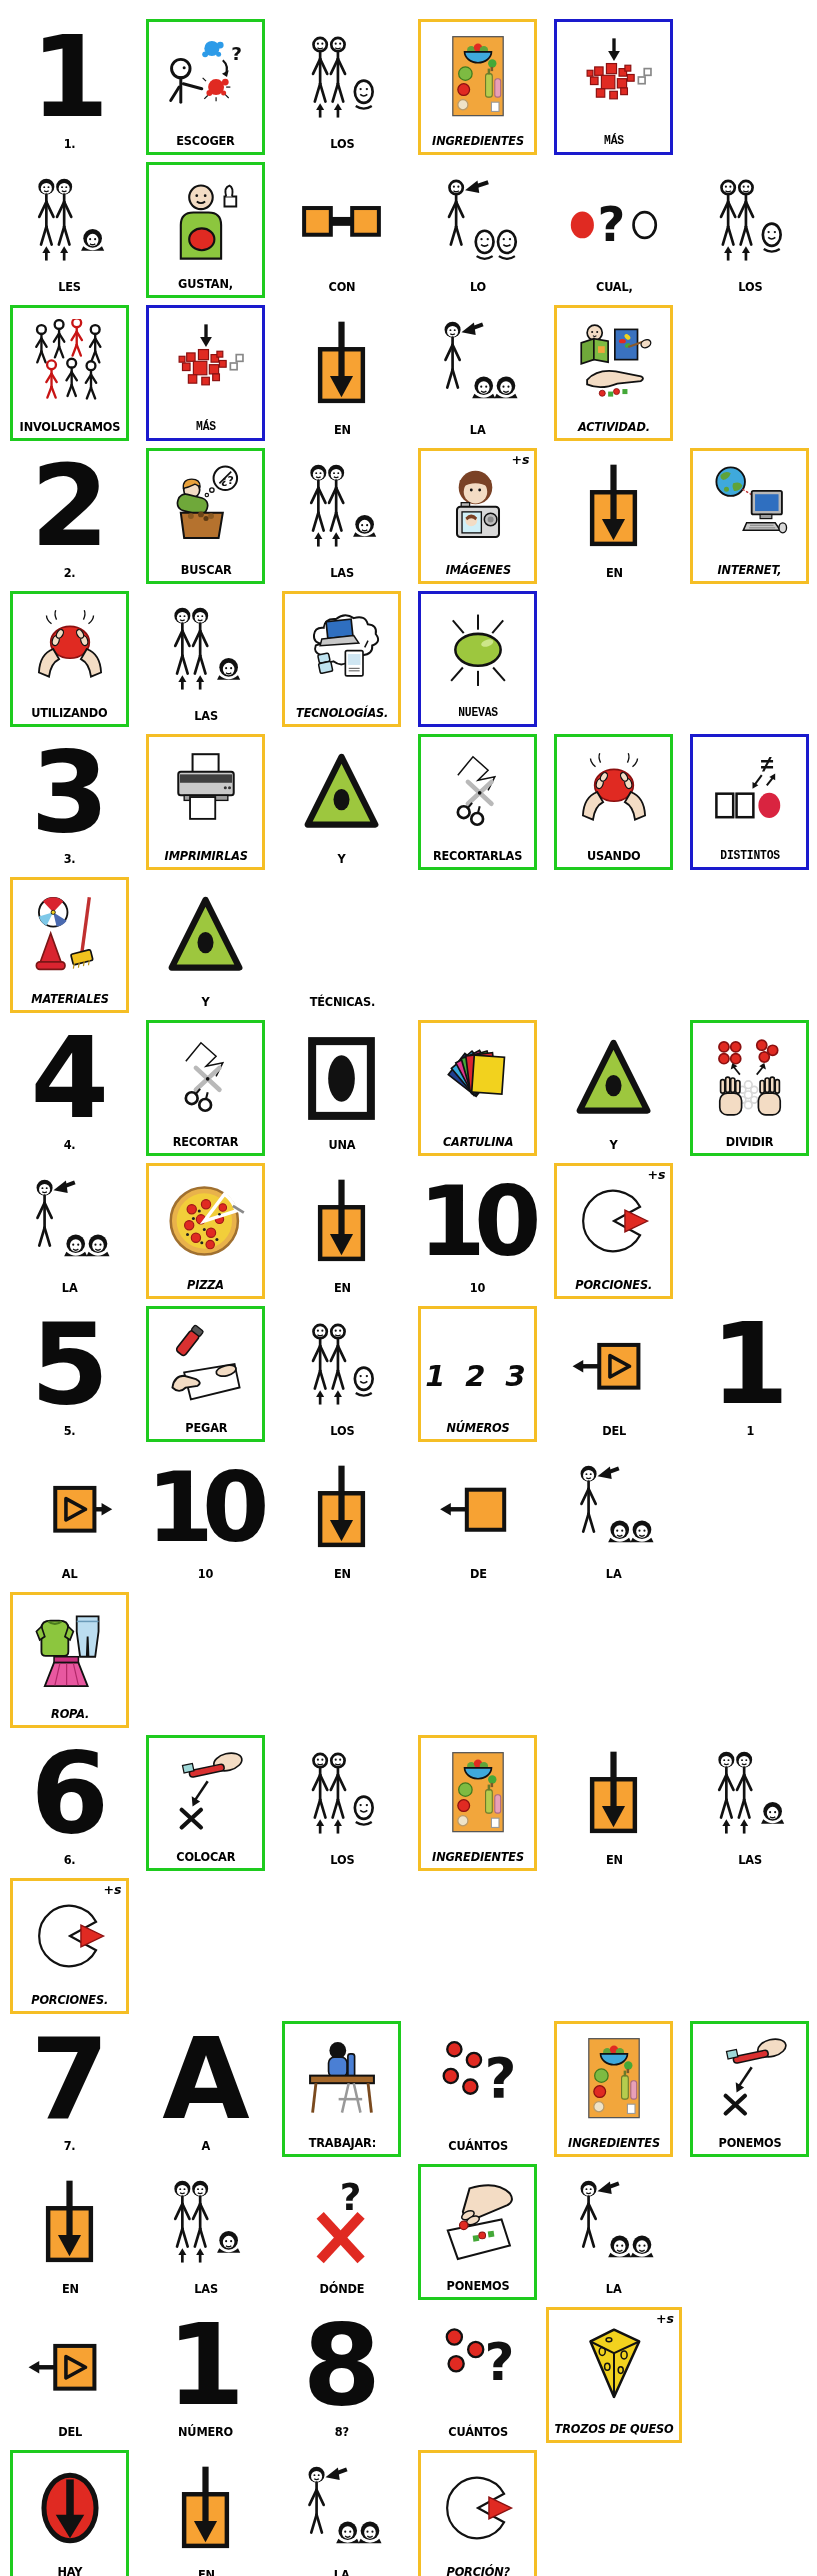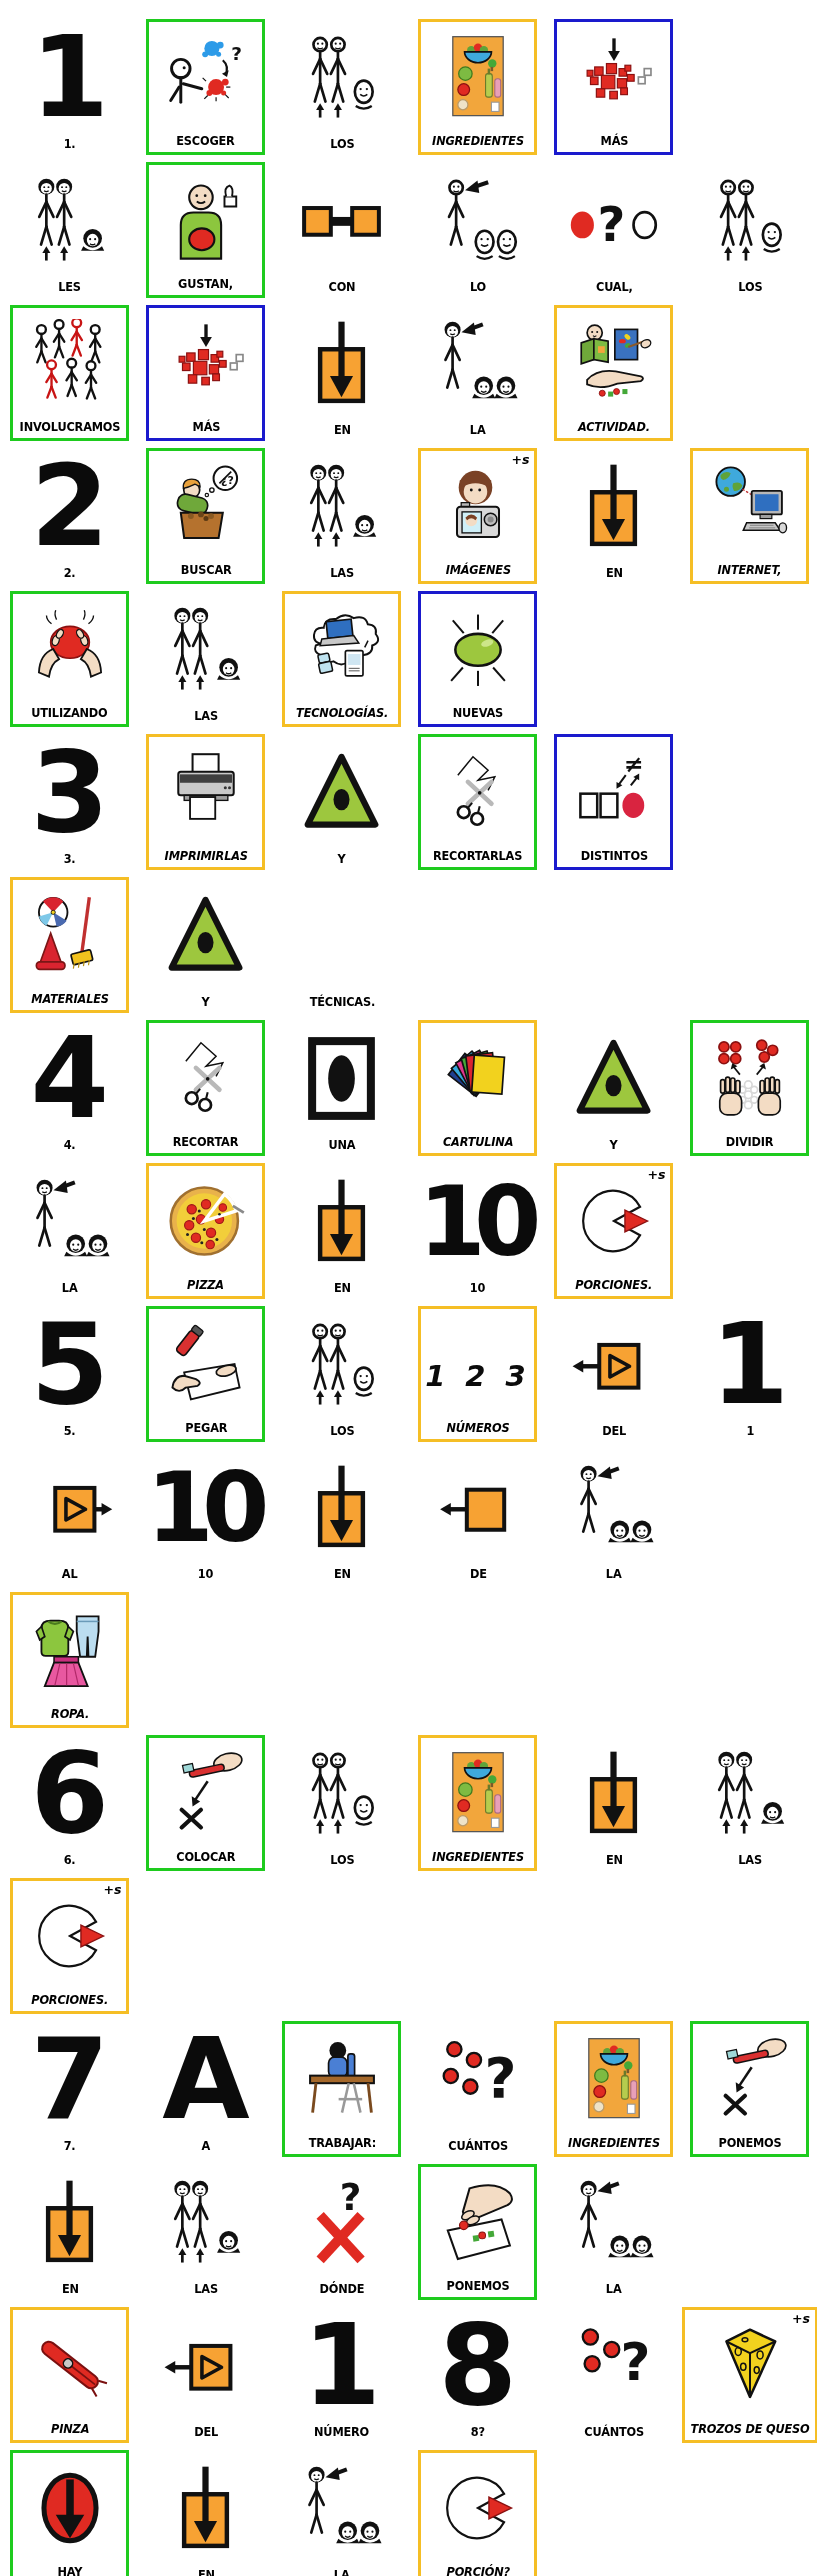--- a/index.html
+++ b/index.html
@@ -9,21 +9,21 @@
   html,body{margin:0;padding:0;background:#ffffff;}
   body{width:817px;font-family:"DejaVu Sans",sans-serif;}
   #grid{padding:11.7px 1.9px 3.9px 1.9px;}
   .row{display:flex;height:143px;}
   .slot{flex:0 0 136px;display:flex;align-items:flex-end;justify-content:center;}
   .cell{position:relative;width:119px;height:136px;box-sizing:border-box;
         display:flex;flex-direction:column;align-items:center;background:#fff;}
   .cell.wide{width:136px;}
   .cell.b-green{border:3.9px solid var(--green);}
   .cell.b-yellow{border:3.9px solid var(--yellow);font-style:italic;}
-  .cell.b-blue{border:3.9px solid var(--blue);}
+  .cell.b-blue{border:3.9px solid var(--blue);font-family:Liberation Mono, monospace;}
   .picto{flex:1 1 auto;width:100%;display:flex;align-items:center;justify-content:center;}
   .picto svg{width:89px;height:95px;}
   .cell.b-green .picto svg,.cell.b-yellow .picto svg,.cell.b-blue .picto svg{width:84px;height:88px;}
   .label{height:18.5px;line-height:16.5px;font-weight:700;font-size:12.6px;color:#000;
          white-space:nowrap;transform:scaleX(.9);letter-spacing:-0.2px;}
   .bignum{font-weight:800;font-size:113px;line-height:.9;color:#0b0b0b;}
   .bignum.multi{font-size:97px;letter-spacing:-11.7px;margin-right:7.8px;}
   .bignum.small{font-size:29px;letter-spacing:4.9px;line-height:1;margin-top:25px;}
   .plus{position:absolute;top:1px;right:4.9px;font-weight:700;font-size:12.6px;color:#000;}
 </style>
@@ -791,20 +791,40 @@
               <circle cx="33" cy="74" r="7" fill="#fff" stroke="#111" stroke-width="3.2"></circle>
               <circle cx="49" cy="82" r="7" fill="#fff" stroke="#111" stroke-width="3.2"></circle>
               <line x1="38" y1="69" x2="43" y2="63" stroke="#111" stroke-width="2.4"></line>
               <line x1="50" y1="75" x2="52" y2="67" stroke="#111" stroke-width="2.4"></line>
             </svg>
           </div>
           <div class="label">RECORTARLAS</div>
         </div>
       </div>
       <div class="slot">
+        <div class="cell b-green">
+          <div class="picto">
+            <svg viewBox="0 0 100 100">
+              <path d="M28,20 q-6,-5 -6,-10" stroke="#111" stroke-width="1.6" fill="none"></path>
+              <path d="M34,15 q-3,-6 -1,-11" stroke="#111" stroke-width="1.6" fill="none"></path>
+              <path d="M72,20 q6,-5 6,-10" stroke="#111" stroke-width="1.6" fill="none"></path>
+              <path d="M66,15 q3,-6 1,-11" stroke="#111" stroke-width="1.6" fill="none"></path>
+              <ellipse cx="50" cy="42" rx="23" ry="19" fill="#e02a22" stroke="#8a1010" stroke-width="2"></ellipse>
+              <path d="M30,50 q-16,6 -17,28 l12,5 q2,-16 12,-21 z" fill="#f3dcc4" stroke="#111" stroke-width="2.2"></path>
+              <path d="M70,50 q16,6 17,28 l-12,5 q-2,-16 -12,-21 z" fill="#f3dcc4" stroke="#111" stroke-width="2.2"></path>
+              <ellipse cx="33" cy="40" rx="4" ry="6" fill="#f3dcc4" stroke="#111" stroke-width="1.5" transform="rotate(18 33 40)"></ellipse>
+              <ellipse cx="38" cy="32" rx="3.6" ry="5.5" fill="#f3dcc4" stroke="#111" stroke-width="1.5" transform="rotate(30 38 32)"></ellipse>
+              <ellipse cx="67" cy="40" rx="4" ry="6" fill="#f3dcc4" stroke="#111" stroke-width="1.5" transform="rotate(-18 67 40)"></ellipse>
+              <ellipse cx="62" cy="32" rx="3.6" ry="5.5" fill="#f3dcc4" stroke="#111" stroke-width="1.5" transform="rotate(-30 62 32)"></ellipse>
+            </svg>
+          </div>
+          <div class="label">USANDO</div>
+        </div>
+      </div>
+      <div class="slot">
         <div class="cell b-blue">
           <div class="picto">
             <svg viewBox="0 0 100 100">
               <text x="62" y="26" font-size="28" font-weight="bold" fill="#111">≠</text>
               <path d="M64,30 l-9,12" stroke="#111" stroke-width="2.4" fill="none"></path>
               <polygon points="53,38 53,46 60,42" fill="#111"></polygon>
               <path d="M70,42 l8,-10" stroke="#111" stroke-width="2.4" fill="none"></path>
               <polygon points="80,36 80,28 73,32" fill="#111"></polygon>
               <rect x="10" y="52" width="20" height="28" fill="#fff" stroke="#111" stroke-width="3"></rect>
               <rect x="34" y="52" width="20" height="28" fill="#fff" stroke="#111" stroke-width="3"></rect>
@@ -1652,35 +1672,20 @@
               <path d="M79,81 q3,2.5 6,0" stroke="#111" stroke-width="1.5" fill="none"></path>
               <path d="M71.5,84 q10.5,9 21,0 l2.5,5 h-26 z" fill="#111"></path>
             </svg>
           </div>
           <div class="label">LA</div>
         </div>
       </div>
     </div>
     <div class="row">
       <div class="slot">
-        <div class="cell b-yellow">
-          <div class="picto">
-            <svg viewBox="0 0 100 100">
-              <g transform="rotate(38 50 50)">
-                <rect x="10" y="42" width="80" height="16" rx="8" fill="#e02a22" stroke="#7a1010" stroke-width="2.4"></rect>
-                <line x1="50" y1="50" x2="88" y2="50" stroke="#7a1010" stroke-width="2"></line>
-                <path d="M88,44 l10,-4 M88,56 l10,4" stroke="#7a1010" stroke-width="2.4"></path>
-                <circle cx="47" cy="50" r="5.5" fill="#c8c8c8" stroke="#111" stroke-width="1.8"></circle>
-              </g>
-            </svg>
-          </div>
-          <div class="label">PINZA</div>
-        </div>
-      </div>
-      <div class="slot">
         <div class="cell">
           <div class="picto">
             <svg viewBox="0 0 100 100">
               <rect x="34" y="28" width="44" height="48" fill="#f7a233" stroke="#111" stroke-width="4.5"></rect>
               <polygon points="46,40 68,52 46,64" fill="#f7a233" stroke="#111" stroke-width="4" stroke-linejoin="round"></polygon>
               <line x1="34" y1="52" x2="14" y2="52" stroke="#111" stroke-width="5"></line>
               <polygon points="16,45 4,52 16,59" fill="#111"></polygon>
             </svg>
           </div>
           <div class="label">DEL</div>

